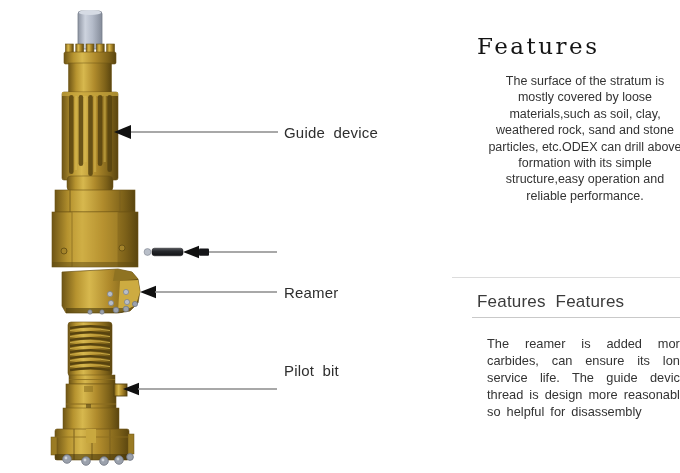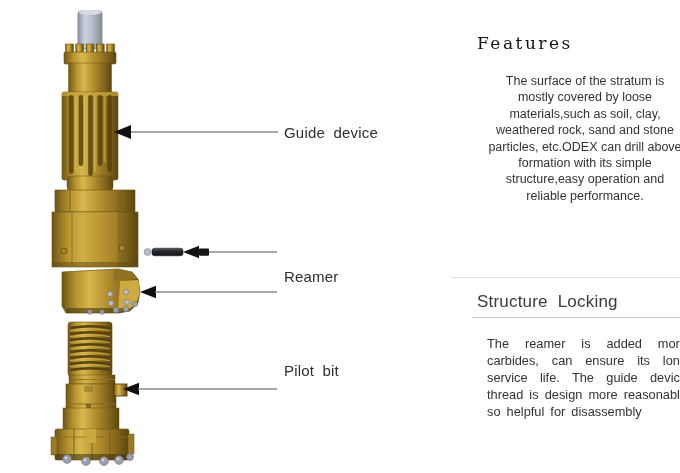--- a/index.html
+++ b/index.html
@@ -6,27 +6,27 @@
   .stage{
     position:relative;width:680px;height:473px;background:#ffffff;
     font-family:"Liberation Sans",sans-serif;overflow:hidden;
   }
   .part-label{
     position:absolute;left:284px;font-size:15px;color:#2e2e2e;
     word-spacing:4px;letter-spacing:0.2px;white-space:nowrap;
   }
   .lbl-guide{top:124px;text-align:right;}
   .lbl-lock{top:243px;}
-  .lbl-reamer{top:268px;}
+  .lbl-reamer{top:284px;}
   .lbl-pilot{top:362px;}
 
   .features-heading{
     position:absolute;left:477px;top:33px;
     font-family:"DejaVu Serif","Liberation Serif",serif;
-    font-size:17px;color:#141414;letter-spacing:2.5px;font-weight:500;
+    font-size:23px;color:#141414;letter-spacing:2.5px;font-weight:500;
   }
   .features-body{
     position:absolute;left:477px;top:63px;width:196px;margin:10px;
     font-size:12.5px;line-height:16.4px;color:#333333;text-align:center;
   }
   .structure-toprule{
     position:absolute;left:452px;top:277px;width:228px;height:0;
     border-top:1px solid #dcdcdc;
   }
   .structure-heading{
@@ -201,17 +201,17 @@
   </svg>
 
   <div class="part-label lbl-guide">Guide device</div>
   <div class="part-label lbl-reamer">Reamer</div>
   <div class="part-label lbl-pilot">Pilot bit</div>
 
   <div class="features-heading">Features</div>
   <p class="features-body">The surface of the stratum is mostly covered by loose materials,such as soil, clay, weathered rock, sand and stone particles, etc.ODEX can drill above formation with its simple structure,easy operation and reliable performance.</p>
 
   <div class="structure-toprule"></div>
-  <div class="structure-heading">Structure Locking</div>
+  <div class="structure-heading">Features Features</div>
   <div class="structure-underline"></div>
   <p class="structure-body">The reamer is added more carbides, can ensure its long service life. The guide device thread is design more reasonable so helpful for disassembly</p>
 
 </div>
 
 </body></html>

